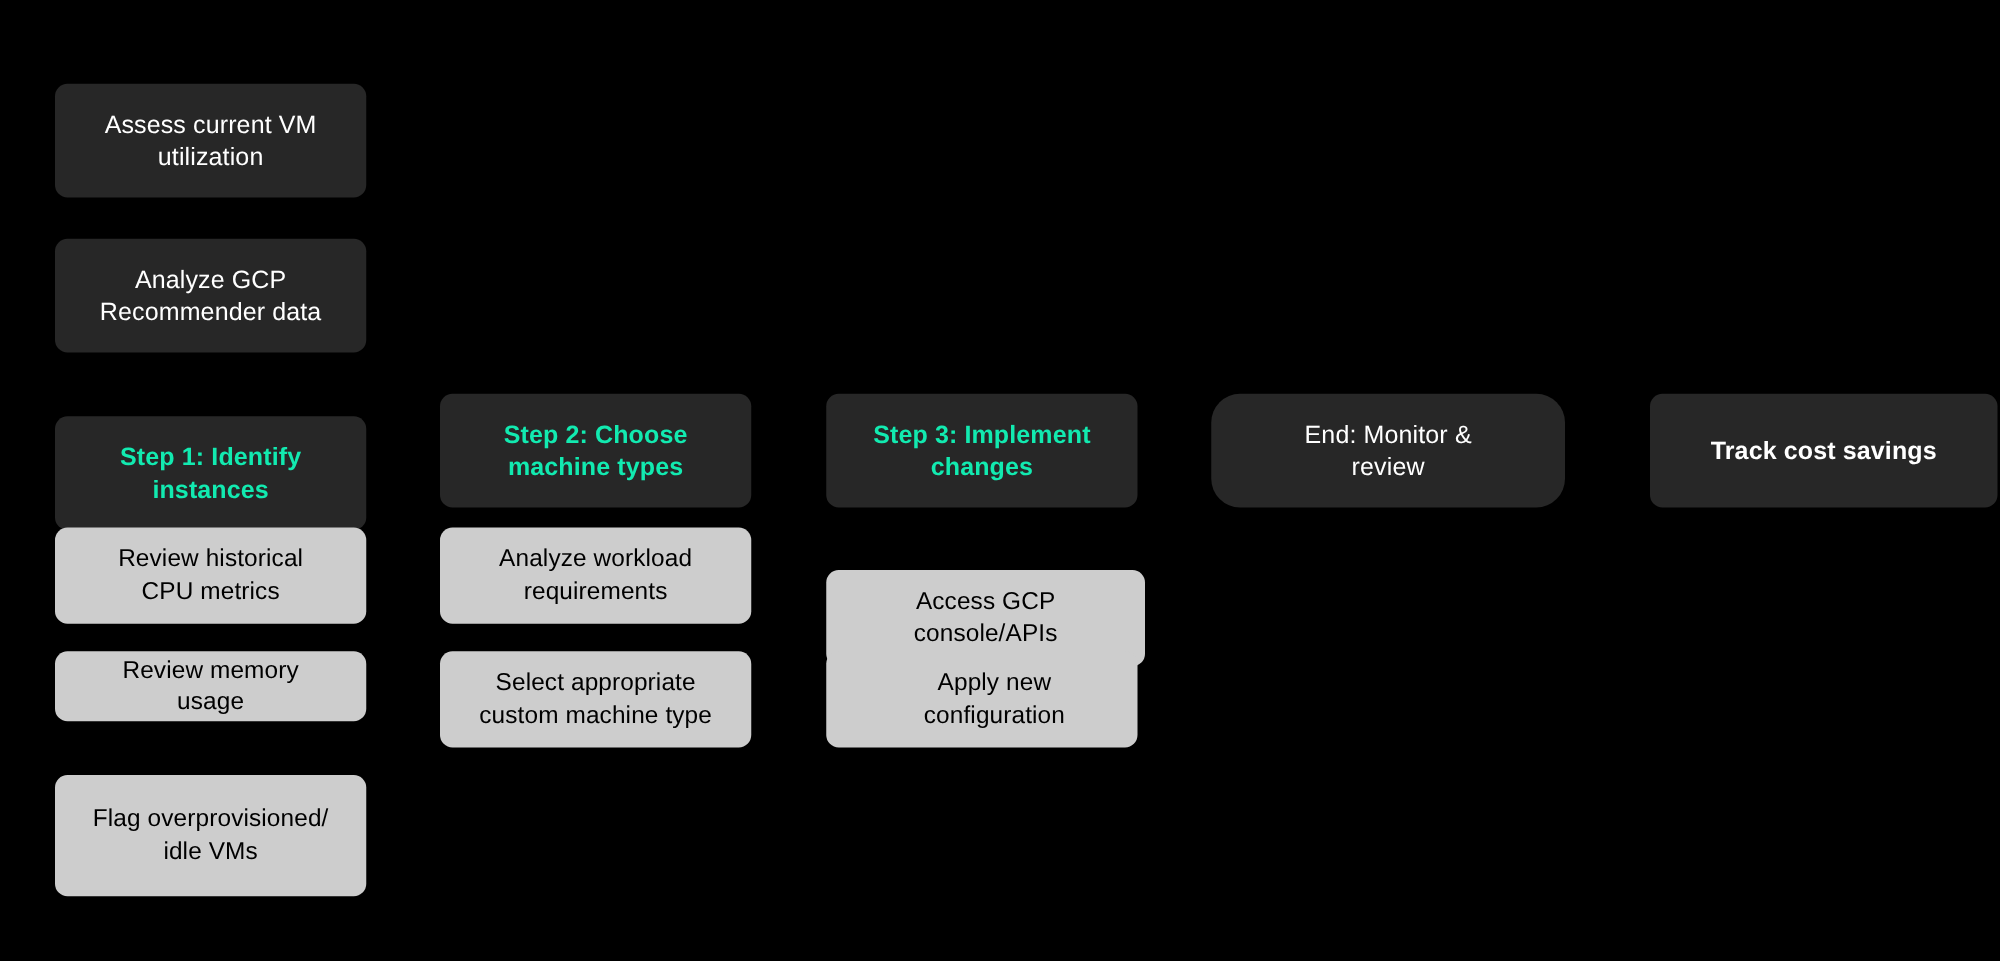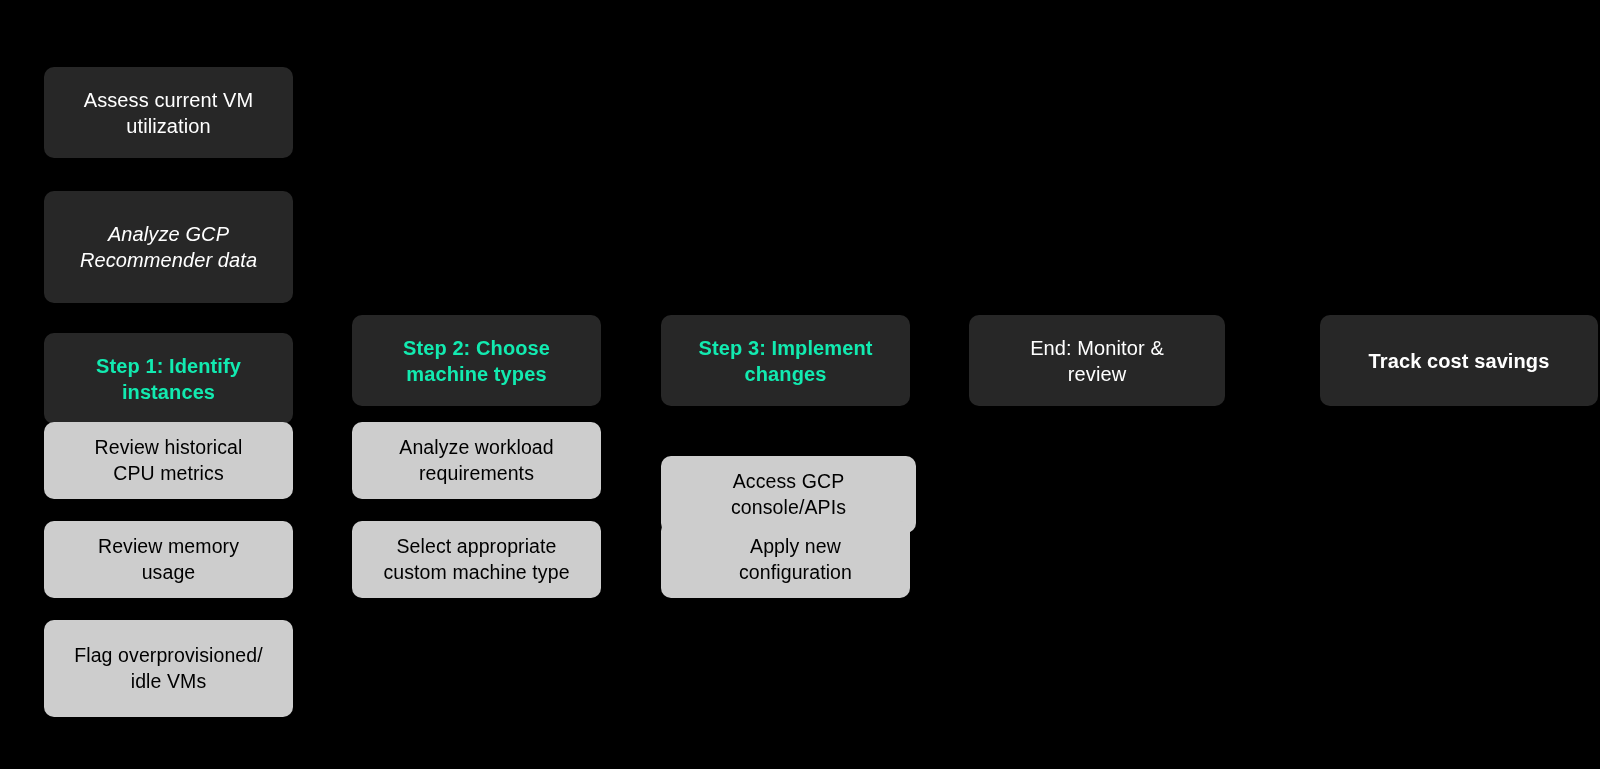--- a/index.html
+++ b/index.html
@@ -79,30 +79,30 @@
 </head>
 <body>
 
 <div id="diagram">
 
   <div class="col-lane" style="left:44px; width:249px;"></div>
 
   <div class="node dark" style="left:44px; top:67px; width:249px; height:91px;border-radius:10px;">Assess current VM
 utilization</div>
 
-  <div class="node dark" style="left:44px; top:191px; width:249px; height:112px;font-style:italic;">Analyze GCP
+  <div class="node dark" style="left:44px; top:191px; width:249px; height:91px;">Analyze GCP
 Recommender data</div>
 
   <div class="node step" style="left:44px; top:315px; width:249px; height:91px;margin-top:18px;">Step 1: Identify
 instances</div>
 
   <div class="node light" style="left:44px; top:422px; width:249px; height:77px;">Review historical
 CPU metrics</div>
 
-  <div class="node light" style="left:44px; top:521px; width:249px; height:77px;">Review memory
+  <div class="node light" style="left:44px; top:521px; width:249px; height:56px;">Review memory
 usage</div>
 
   <div class="node light" style="left:44px; top:620px; width:249px; height:97px;text-align:center;">Flag overprovisioned/
 idle VMs</div>
 
   <div class="col-lane" style="left:352px; width:249px;"></div>
 
   <div class="node step" style="left:352px; top:315px; width:249px; height:91px;">Step 2: Choose
 machine types</div>
 
@@ -118,20 +118,20 @@
 changes</div>
 
   <div class="node light" style="left:661px; top:412px; width:255px; height:77px;margin-top:44px;">Access GCP
 console/APIs</div>
 
   <div class="node light" style="left:661px; top:521px; width:249px; height:77px;padding-left:34px;">Apply new
 configuration</div>
 
   <div class="col-lane" style="left:969px; width:249px;"></div>
 
-  <div class="node dark" style="left:969px; top:315px; width:256px; height:91px;">End: Monitor &amp;
+  <div class="node dark" style="left:969px; top:315px; width:283px; height:91px;border-radius:23px;">End: Monitor &amp;
 review</div>
 
   <div class="col-lane" style="left:1278px; width:278px;"></div>
 
   <div class="node dark-bold" style="left:1320px; top:315px; width:278px; height:91px;">Track cost savings</div>
 
 </div>
 
 </body></html>

